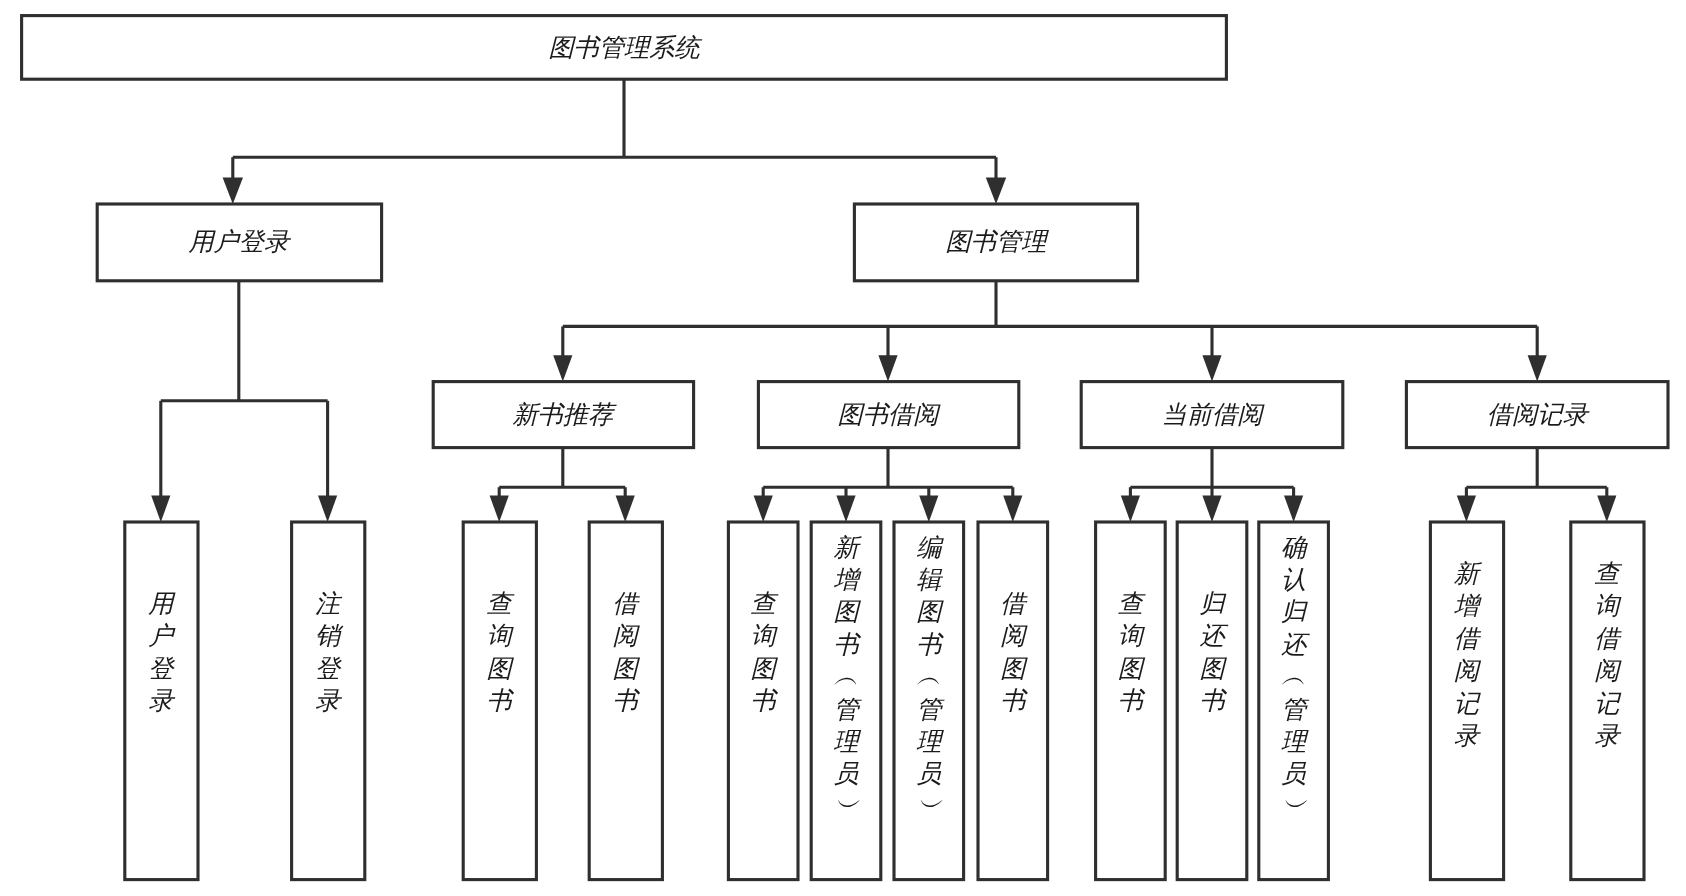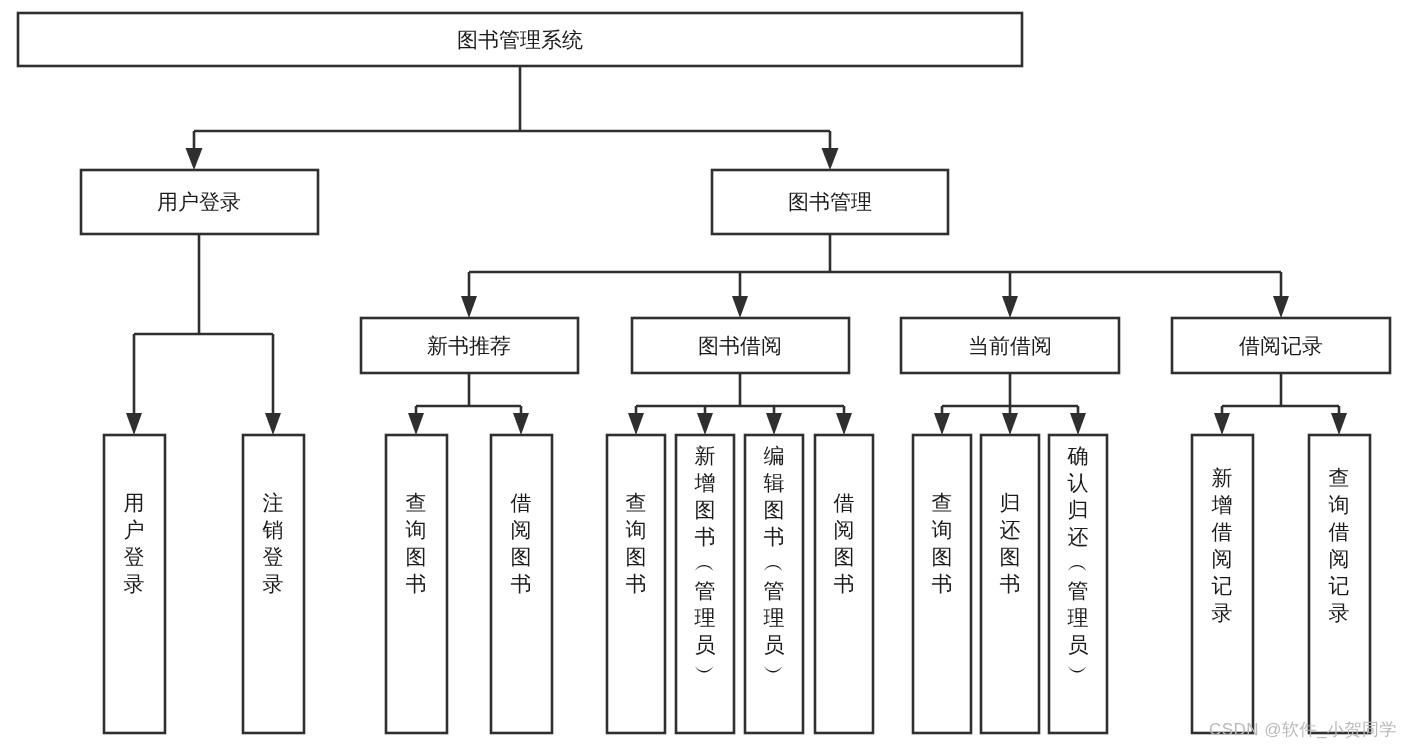--- a/index.html
+++ b/index.html
@@ -10,20 +10,21 @@
   body {
     width: 1405px;
     height: 747px;
     font-family: "Liberation Sans", "DejaVu Sans", sans-serif;
     overflow: hidden;
   }
   #diagram-root {
     position: relative;
     width: 1405px;
     height: 747px;
+    font-style: italic;
   }
   svg#flowchart {
     position: absolute;
     top: 0;
     left: 0;
     width: 1405px;
     height: 747px;
     display: block;
   }
   .node-box {
@@ -233,15 +234,14 @@
       <rect class="node-box" x="1192" y="435" width="61" height="298"></rect>
       <text class="node-label-v" x="1222" y="485"><tspan x="1222" dy="0">新</tspan><tspan x="1222" dy="27">增</tspan><tspan x="1222" dy="27">借</tspan><tspan x="1222" dy="27">阅</tspan><tspan x="1222" dy="27">记</tspan><tspan x="1222" dy="27">录</tspan></text>
     </g>
     <g>
       <rect class="node-box" x="1309" y="435" width="61" height="298"></rect>
       <text class="node-label-v" x="1339" y="485"><tspan x="1339" dy="0">查</tspan><tspan x="1339" dy="27">询</tspan><tspan x="1339" dy="27">借</tspan><tspan x="1339" dy="27">阅</tspan><tspan x="1339" dy="27">记</tspan><tspan x="1339" dy="27">录</tspan></text>
     </g>
 
   </svg>
 
-  <div class="watermark">CSDN @软件_小贺同学</div>
 
 </div>
 
 </body></html>

